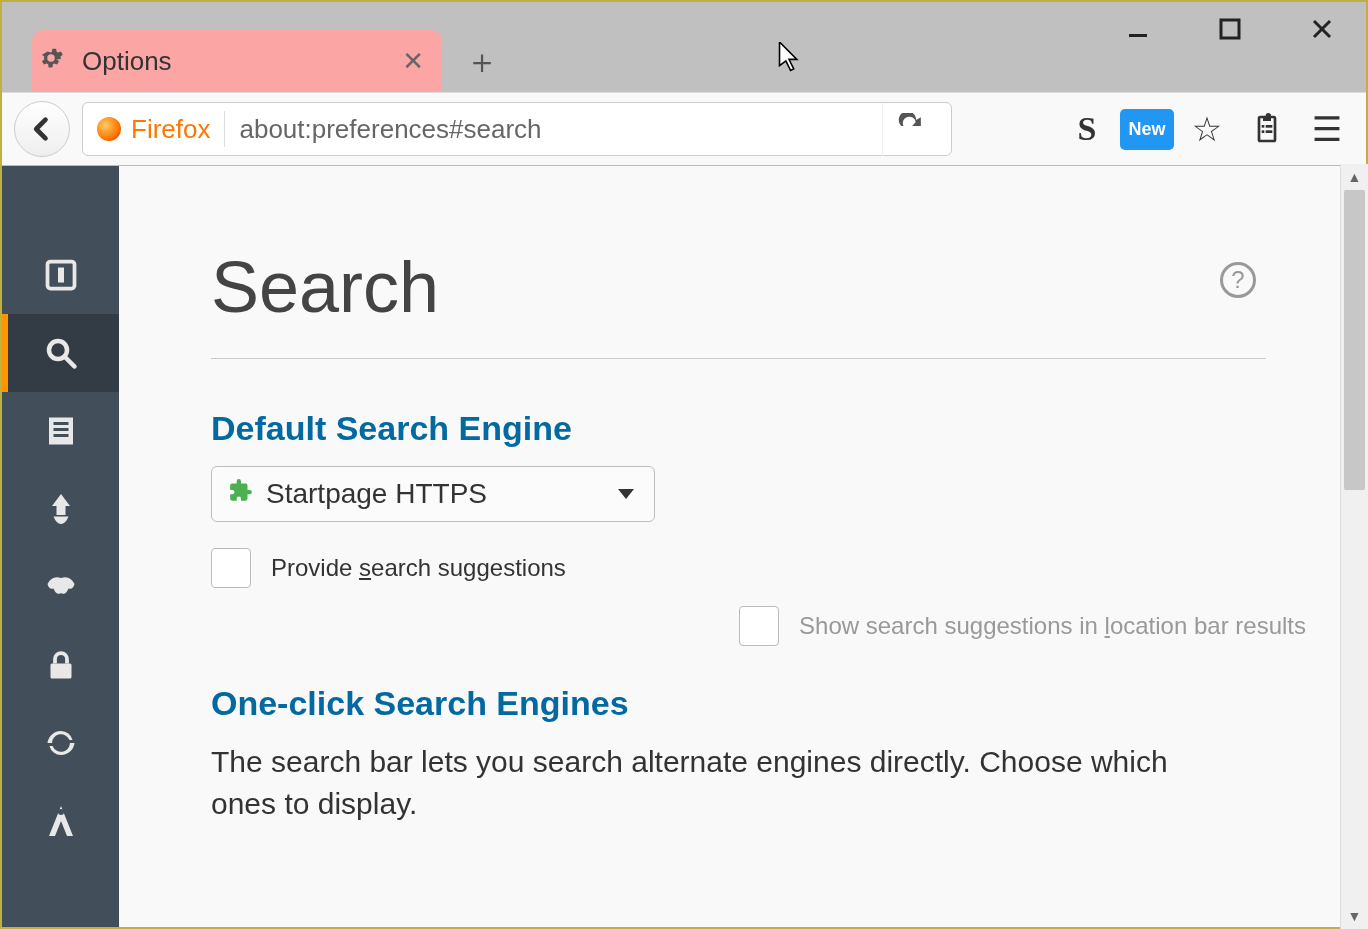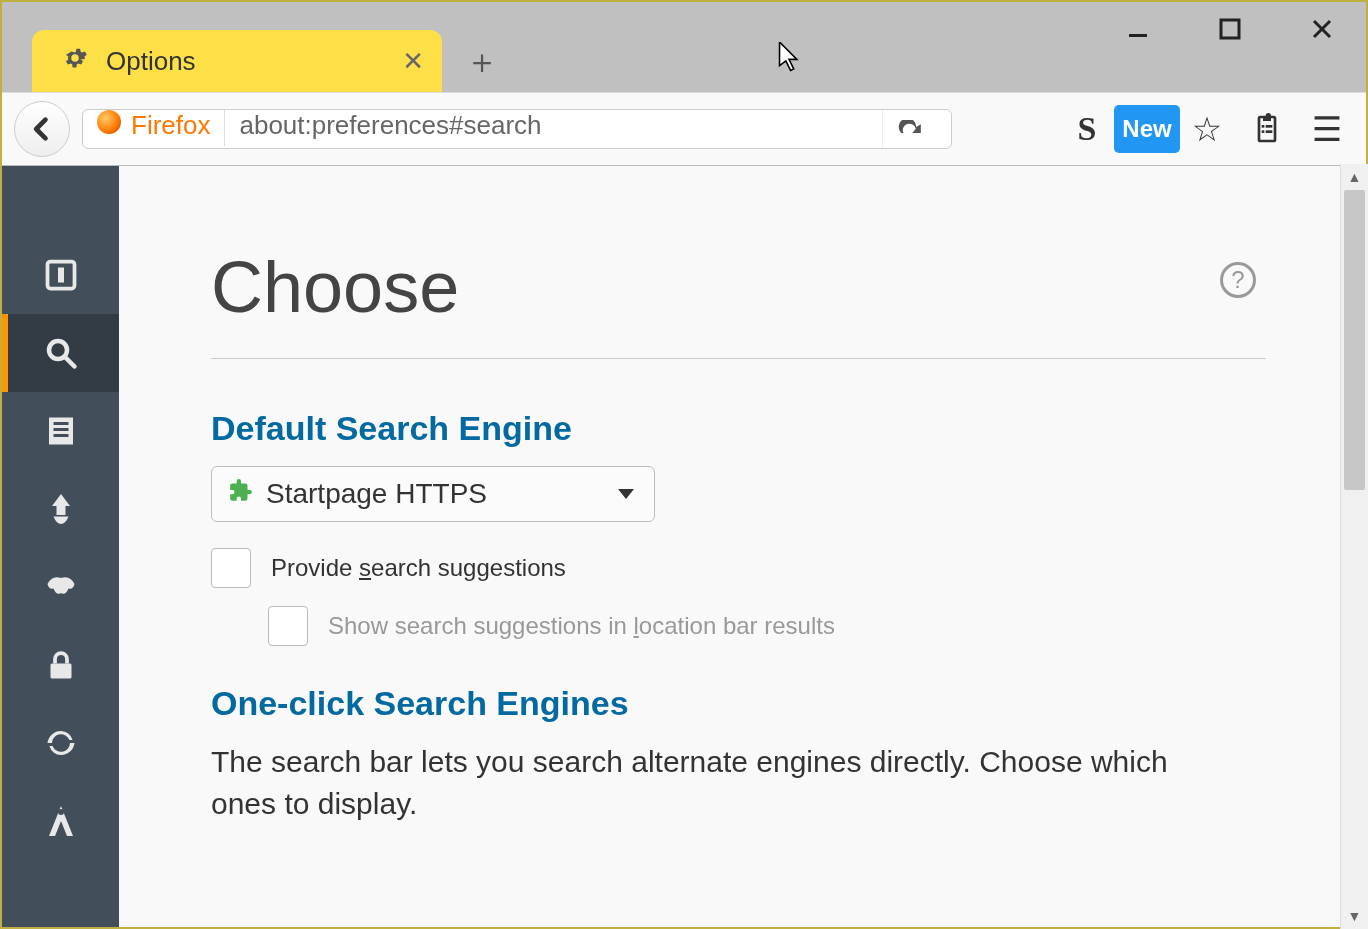--- a/index.html
+++ b/index.html
@@ -27,27 +27,27 @@
   
   .tabstrip {
     height: 90px;
     background: #c0c0c0;
     padding-top: 28px;
     padding-left: 30px;
     display:flex;
     align-items:flex-end;
   }
   .tab {
-    background: #fde047;
+    background: #fca5a5;
     height: 62px;
     width: 410px;
     border-radius: 12px 12px 0 0;
     display:flex;
     align-items:center;
-    padding: 0 28px;
+    padding: 0 4px;
     font-size: 26px;
     color:#333;
     position:relative;
   }
   .tab .gear { margin-right: 16px; color:#555; font-size:30px;}
   .tab .close-x {
     position:absolute; right:18px;
     font-size:26px; color:#666;
   }
   .newtab-btn {
@@ -70,25 +70,26 @@
   .back-btn {
     width:56px; height:56px;
     border-radius:50%;
     border:1px solid #ccc;
     background:linear-gradient(#fff,#eee);
     display:flex; align-items:center; justify-content:center;
   }
   .back-btn svg { width:28px; height:28px; }
   .urlbar {
     flex:0 0 870px;
-    height:40px;
+    height:54px;
     border:1px solid #ccc;
     border-radius:6px;
     background:#fff;
     display:flex;
+    align-items:center;
     padding:0 14px;
     font-size:26px;
     margin-left:6px;
   }
   .urlbar .ff-icon {
     width:24px; height:24px; border-radius:50%;
     background: radial-gradient(circle at 35% 35%, #ffcc66, #ff7700 60%, #cc3300);
     margin-right:10px;
   }
   .urlbar .ff-label { color:#ff7700; font-weight:500; }
@@ -101,21 +102,21 @@
     display:flex; align-items:center; justify-content:center;
     font-size:32px; color:#444;
     position:relative;
   }
   .stylish-s {
     font-weight:bold; font-family:Georgia,serif; font-size:34px;
     color:#333;
   }
   .new-badge {
     background:#2196f3; color:#fff;
-    font-size:24px; padding:10px 8px;
+    font-size:18px; padding:10px 8px;
     border-radius:5px;
     font-weight:bold;
   }
   .star-outline { font-size:34px; color:#333;}
   .clipboard-ic svg { width:32px; height:32px; fill:#333;}
   .hamburger { font-size:34px; color:#333;}
   
   .main {
     display:flex;
     height: calc(929px - 90px - 74px - 4px);
@@ -192,21 +193,21 @@
     border-left:8px solid transparent;
     border-right:8px solid transparent;
     border-top:10px solid #333;
   }
   .check-row {
     display:flex; align-items:center;
     font-size:24px; color:#333;
     margin-bottom:18px;
   }
   .check-row.disabled { color:#999;}
-  .check-row.indent { margin-left:57px;}
+  .check-row.indent { margin-left:57px;justify-content:flex-end;}
   .checkbox {
     width:40px; height:40px;
     border:1px solid #bbb;
     border-radius:4px;
     background:#fff;
     margin-right:20px;
   }
   .underline-letter { text-decoration: underline; }
   .section2 { margin-top:38px;}
   
@@ -360,21 +361,21 @@
     <div class="side-item">
       <svg viewBox="0 0 24 24">
           <path d="M12 2 L4 22 H8 L12 12 L16 22 H20 Z" fill="#e8e8e8"></path>
           <circle cx="12" cy="6" r="2" fill="#424f5a"></circle>
         </svg>
     </div>
   </div>
 
   <div class="content">
     <div class="help-q">?</div>
-    <h1 class="page-title">Choose</h1>
+    <h1 class="page-title">Search</h1>
     <hr class="hr">
 
     <h2 class="section-h">Default Search Engine</h2>
 
     <div class="select-box">
       <span class="puzzle">
         <svg width="26" height="26" viewBox="0 0 24 24" fill="#4caf50">
             <path d="M20 11h-2V7a2 2 0 00-2-2h-4V3a2 2 0 10-4 0v2H4a2 2 0 00-2 2v4h2a2 2 0 110 4H2v4a2 2 0 002 2h4v-2a2 2 0 114 0v2h4a2 2 0 002-2v-4h2a2 2 0 100-4z"></path>
           </svg>
       </span>

